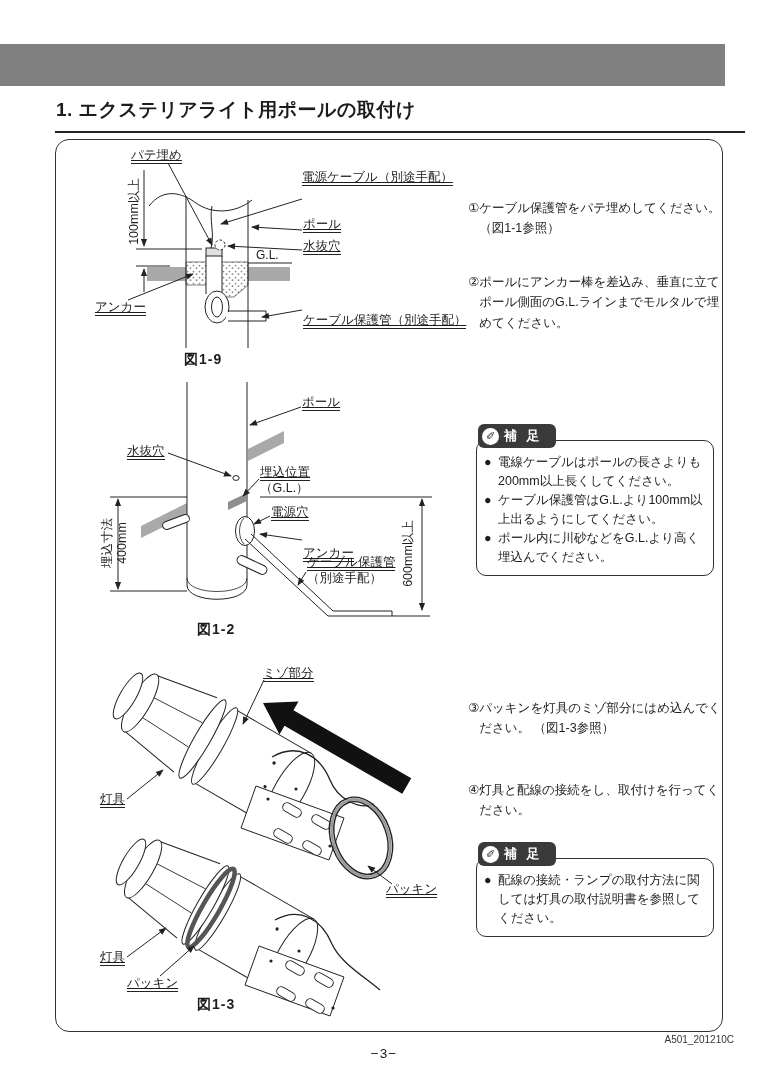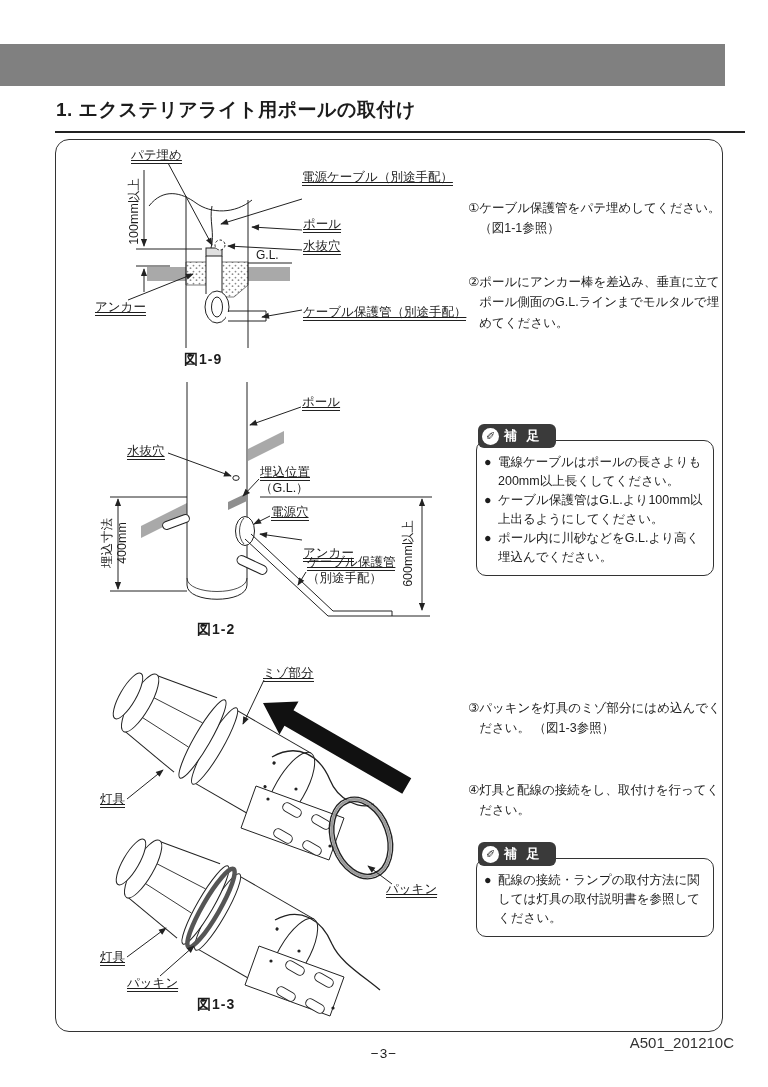--- a/index.html
+++ b/index.html
@@ -20,21 +20,21 @@
   .note{position:absolute;width:238px;}
   .note-tab{position:relative;z-index:2;display:inline-flex;align-items:center;gap:5px;height:24px;
             margin-left:2px;padding:0 13px 0 4px;background:#3a3a3a;border-radius:6px;color:#fff;
             font-size:13px;font-weight:bold;letter-spacing:3px;}
   .pencil{width:17px;height:17px;border-radius:50%;background:#fff;color:#333;display:flex;
           align-items:center;justify-content:center;font-size:11px;letter-spacing:0;}
   .note-box{position:relative;z-index:1;margin-top:-8px;border:1.6px solid #333;border-radius:10px;
             padding:12px 7px 8px 7px;font-size:12.5px;line-height:1.52;background:#fff;}
   .note-item{display:flex;}
   .bullet{flex:0 0 14px;}
-  .doccode{position:absolute;right:42px;top:1034px;font-size:15px;color:#333;}
+  .doccode{position:absolute;right:42px;top:1034px;font-size:10px;color:#333;}
   .pageno{position:absolute;left:0;top:1046px;width:768px;text-align:center;font-size:13.5px;letter-spacing:1px;}
 </style>
 </head>
 <body>
 
 <div class="page">
 
   <div class="topbar"></div>
   <div class="title">1. エクステリアライト用ポールの取付け</div>
   <div class="title-rule"></div>
@@ -93,21 +93,21 @@
       <line x1="136" y1="266" x2="170" y2="266"></line>
     </g>
   </svg>
 
   <div class="lbl" style="left:131px;top:147px"><span class="u">パテ埋め</span></div>
   <div class="lbl rot" style="left:92px;top:204px;width:84px">100mm以上</div>
   <div class="lbl" style="left:302px;top:169px"><span class="u">電源ケーブル（別途手配）</span></div>
   <div class="lbl" style="left:303px;top:216px"><span class="u">ポール</span></div>
   <div class="lbl" style="left:303px;top:238px"><span class="u">水抜穴</span></div>
   <div class="lbl" style="left:256px;top:248px;font-size:12px">G.L.</div>
-  <div class="lbl" style="left:303px;top:304px"><span class="u">ケーブル保護管（別途手配）</span></div>
+  <div class="lbl" style="left:303px;top:312px"><span class="u">ケーブル保護管（別途手配）</span></div>
   <div class="lbl" style="left:95px;top:299px"><span class="u">アンカー</span></div>
   <div class="cap" style="left:184px;top:351px">図1-9</div>
 
   <svg class="fig" style="left:90px;top:378px" width="355" height="265" viewBox="90 378 355 265">
     <defs>
       <marker id="ah2" viewBox="0 0 10 8" markerWidth="9" markerHeight="7" refX="8.5" refY="4" orient="auto-start-reverse">
         <path d="M0.5,0.5 L9.5,4 L0.5,7.5 Z" fill="#222"></path>
       </marker>
     </defs>
     <g stroke="#222" stroke-width="1" fill="none">

